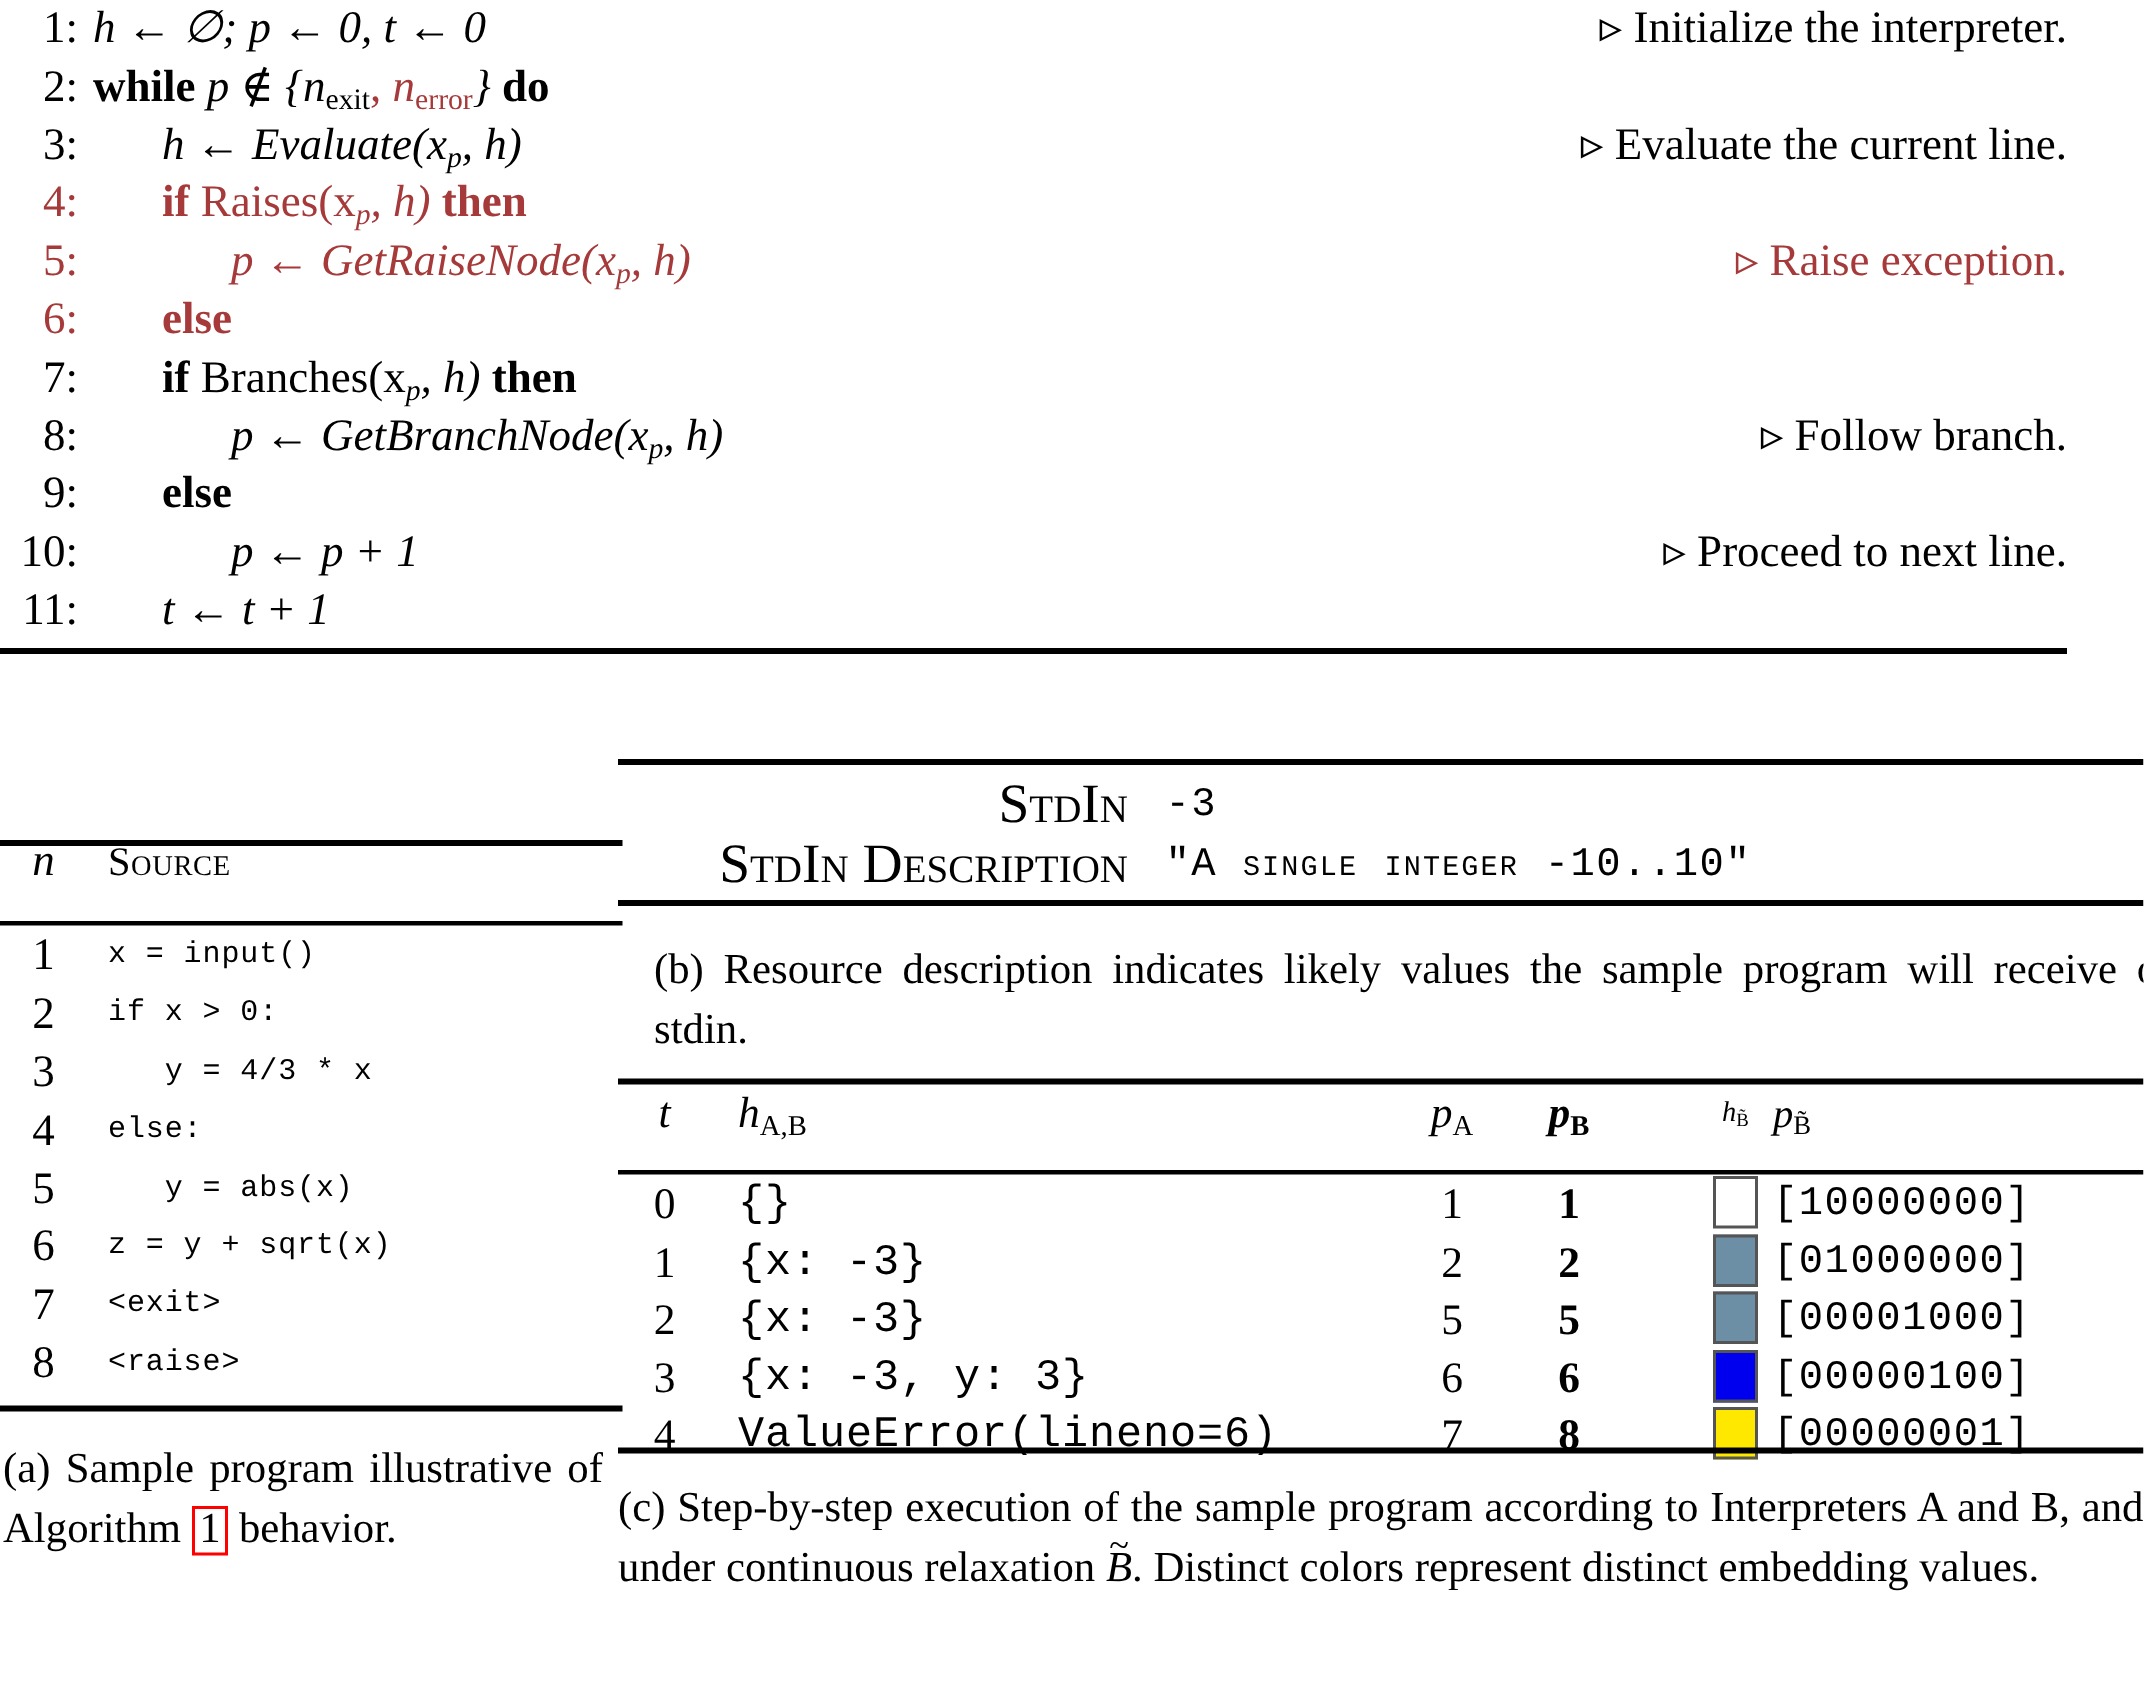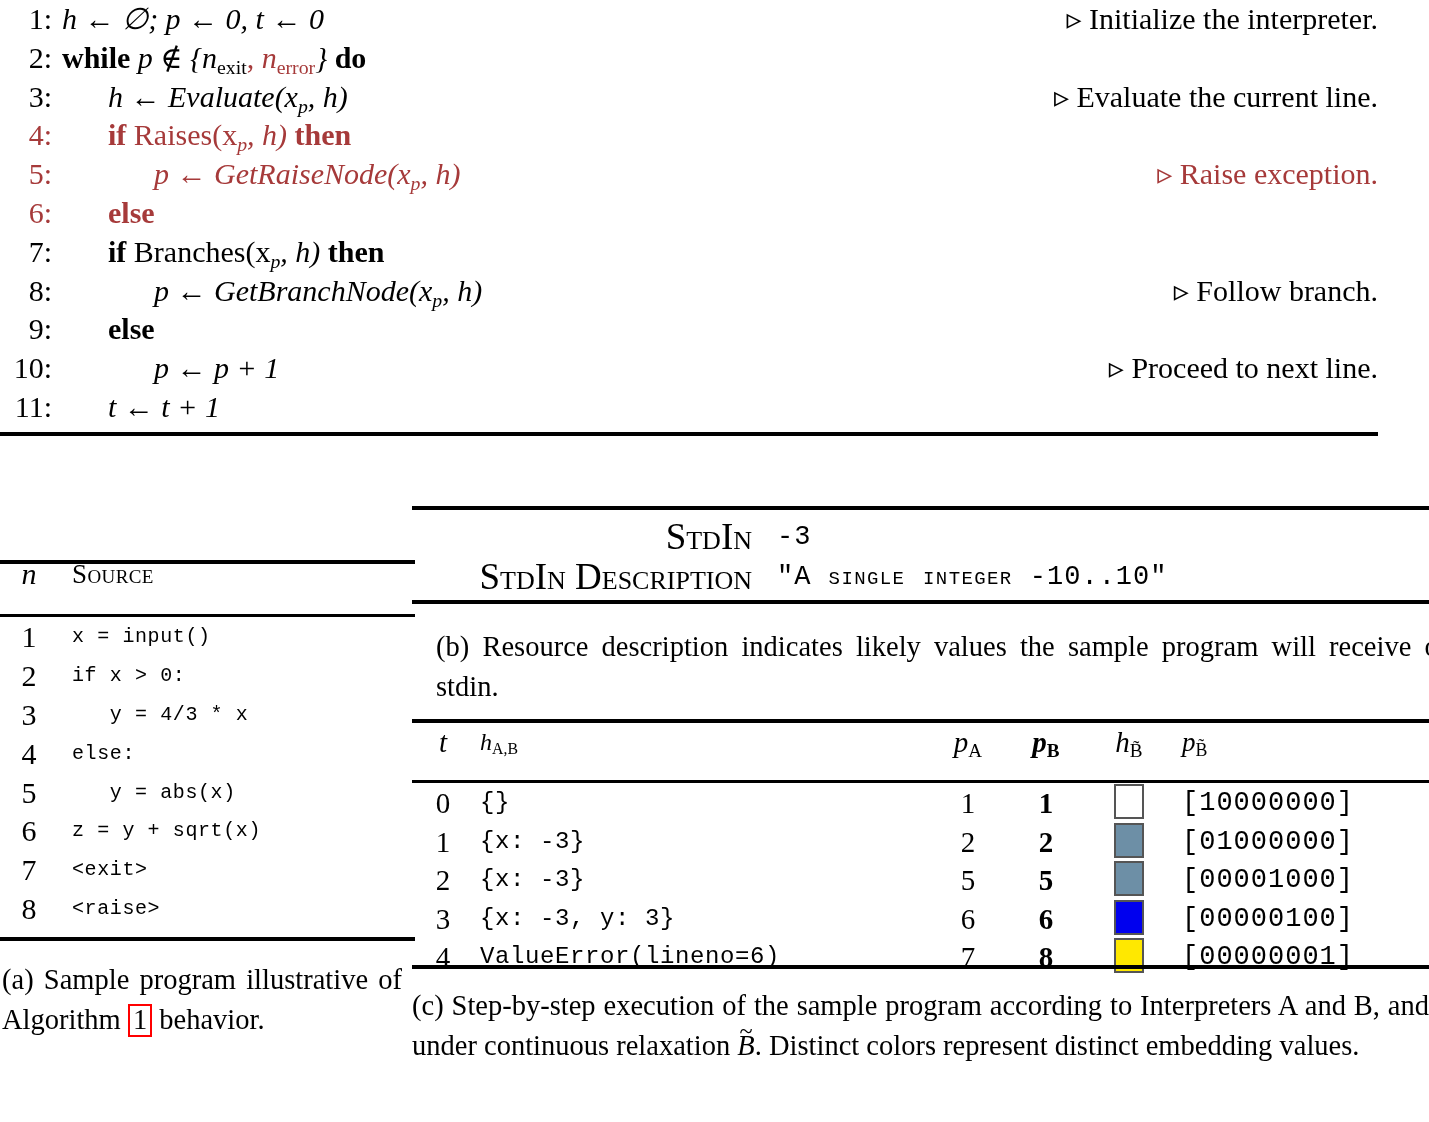--- a/index.html
+++ b/index.html
@@ -139,24 +139,24 @@
     left: 412px; top: 716px;
     width: 1017px;
   }
   .tc-row {
     position: relative;
     height: 38.6px; line-height: 38.6px;
     white-space: nowrap;
   }
   .tc-head { height: 52px; line-height: 52px; }
   .tc-t   { position: absolute; left: 14px;  width: 34px; text-align: center; font-size: 29px; }
-  .tc-h   { position: absolute; left: 68px;  font-size: 24px; white-space: pre; letter-spacing: 0.6px; }
+  .tc-h   { position: absolute; left: 80px;  font-size: 29px; white-space: pre; letter-spacing: 0.6px; }
   .tc-pa  { position: absolute; left: 524px; width: 64px; text-align: center; font-size: 29px; }
   .tc-pb  { position: absolute; left: 602px; width: 64px; text-align: center; font-size: 29px; font-weight: bold; }
-  .tc-hb  { position: absolute; left: 684px; width: 66px; text-align: center; font-size: 29px; }
+  .tc-hb  { position: absolute; left: 712px; width: 66px; text-align: center; font-size: 19px; }
   .tc-pbt { position: absolute; left: 770px; font-size: 27px; letter-spacing: 1px; white-space: pre; }
   .tc-head .tc-t, .tc-head .tc-h, .tc-head .tc-pa,
   .tc-head .tc-pb, .tc-head .tc-hb, .tc-head .tc-pbt {
     font-style: italic;
     font-family: "Liberation Serif", "DejaVu Serif", serif;
     letter-spacing: normal;
   }
   .swatch {
     display: inline-block;
     width: 26px; height: 31px;

